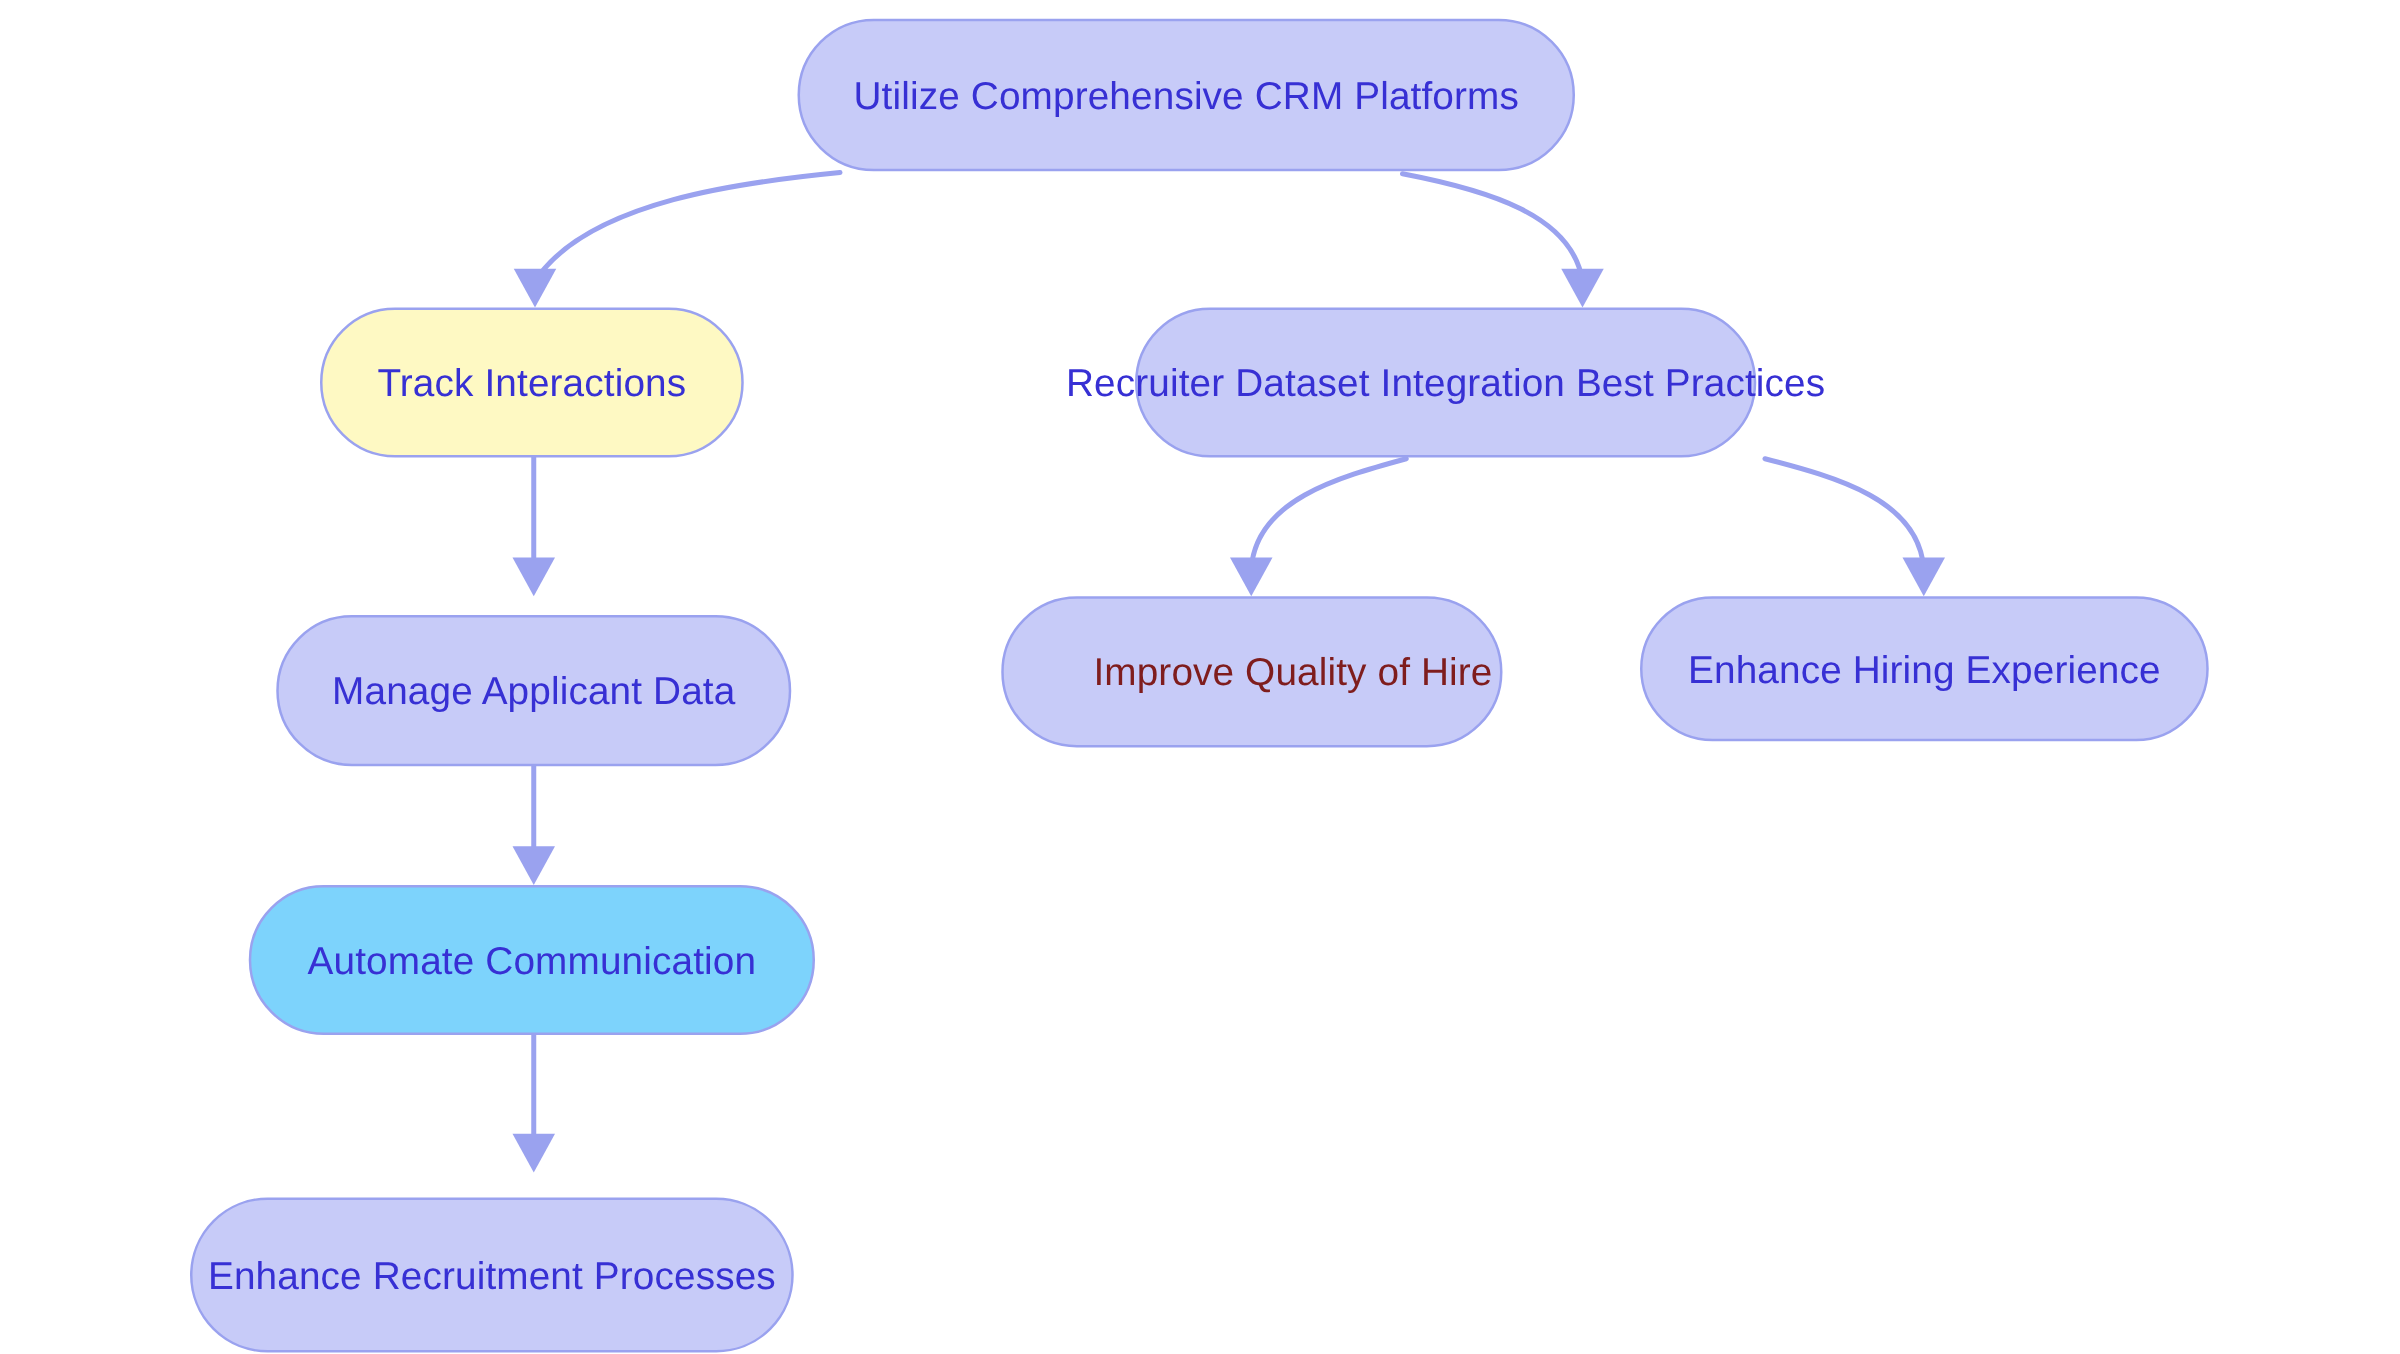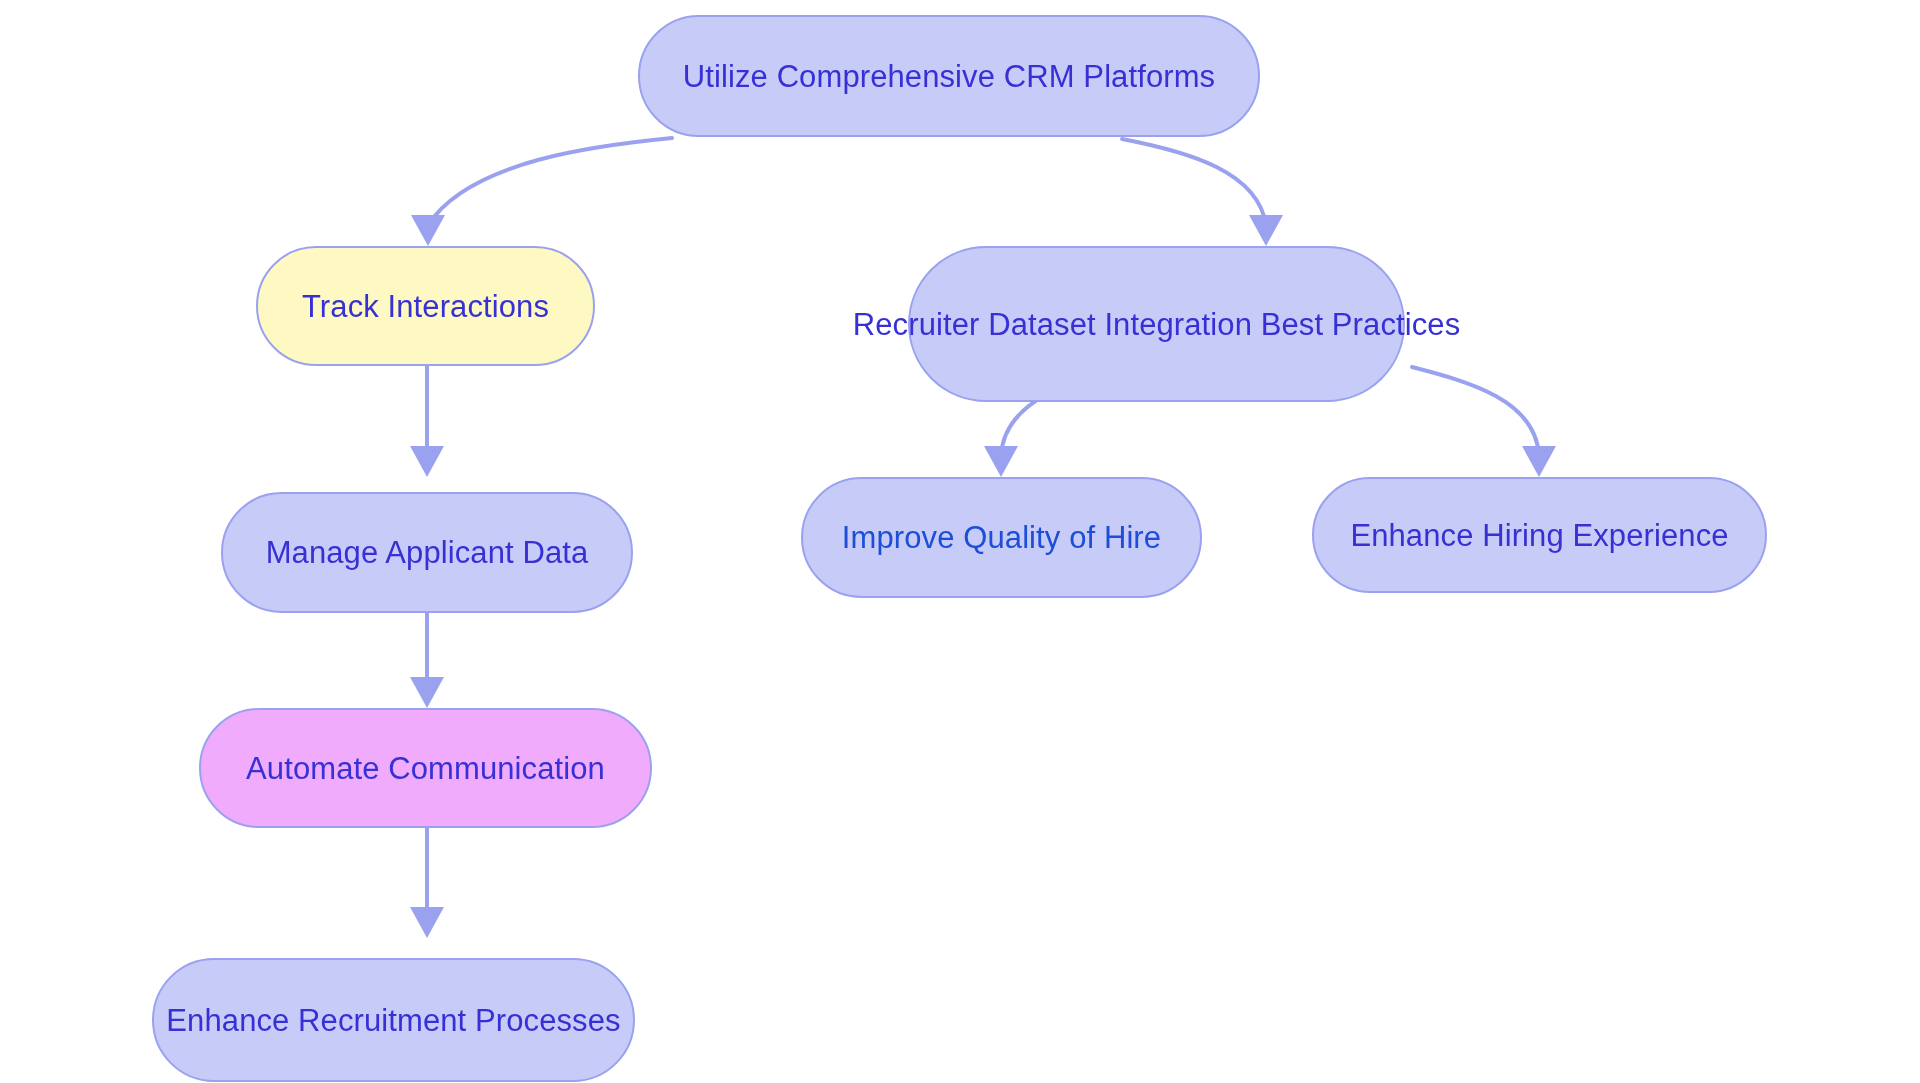--- a/index.html
+++ b/index.html
@@ -84,33 +84,33 @@
       </g>
     </svg>
 
   <div id="nodes-layer">
       <div class="node" style="left: 638px; top: 15px; width: 622px; height: 122px; background: rgb(199, 203, 248); border-color: rgb(154, 162, 239); color: rgb(55, 48, 212);">
         <span class="node-label">Utilize Comprehensive CRM Platforms</span>
       </div>
       <div class="node" style="left: 256px; top: 246px; width: 339px; height: 120px; background: #fef9c3; border-color: rgb(154, 162, 239); color: rgb(55, 48, 212);">
         <span class="node-label">Track Interactions</span>
       </div>
-      <div class="node" style="left: 908px; top: 246px; width: 497px; height: 156px; background: rgb(199, 203, 248); border-color: rgb(154, 162, 239); color: rgb(55, 48, 212);">
+      <div class="node" style="left: 908px; top: 246px; width: 497px; height: 120px; background: rgb(199, 203, 248); border-color: rgb(154, 162, 239); color: rgb(55, 48, 212);">
         <span class="node-label">Recruiter Dataset Integration Best Practices</span>
       </div>
       <div class="node" style="left: 221px; top: 477px; width: 412px; height: 121px; background: rgb(199, 203, 248); border-color: rgb(154, 162, 239); color: rgb(55, 48, 212); margin-top: 15px;">
         <span class="node-label">Manage Applicant Data</span>
       </div>
-      <div class="node" style="left: 801px; top: 477px; width: 401px; height: 121px; background: rgb(199, 203, 248); border-color: rgb(154, 162, 239); color: #1d4ed8;">
+      <div class="node" style="left: 801px; top: 477px; width: 401px; height: 121px; background: rgb(199, 203, 248); border-color: rgb(154, 162, 239); color: #7f1d1d; justify-content: flex-end;">
         <span class="node-label">Improve Quality of Hire</span>
       </div>
       <div class="node" style="left: 1312px; top: 477px; width: 455px; height: 116px; background: rgb(199, 203, 248); border-color: rgb(154, 162, 239); color: rgb(55, 48, 212);">
         <span class="node-label">Enhance Hiring Experience</span>
       </div>
-      <div class="node" style="left: 199px; top: 708px; width: 453px; height: 120px; background: #f0abfc; border-color: rgb(154, 162, 239); color: rgb(55, 48, 212);">
+      <div class="node" style="left: 199px; top: 708px; width: 453px; height: 120px; background: #7dd3fc; border-color: rgb(154, 162, 239); color: rgb(55, 48, 212);">
         <span class="node-label">Automate Communication</span>
       </div>
       <div class="node" style="left: 152px; top: 938px; width: 483px; height: 124px; background: rgb(199, 203, 248); border-color: rgb(154, 162, 239); color: rgb(55, 48, 212); margin-top: 20px;">
         <span class="node-label">Enhance Recruitment Processes</span>
       </div>
     </div>
 
 </div>
 
 </body></html>

